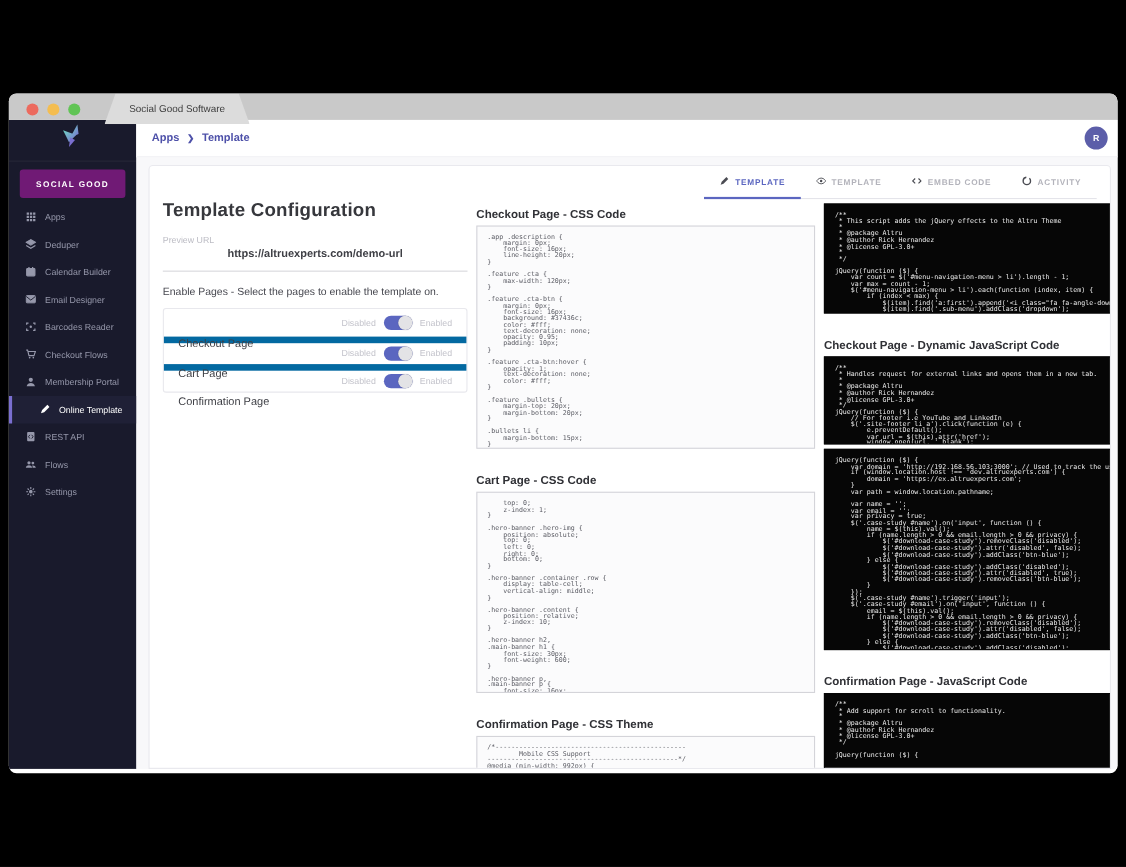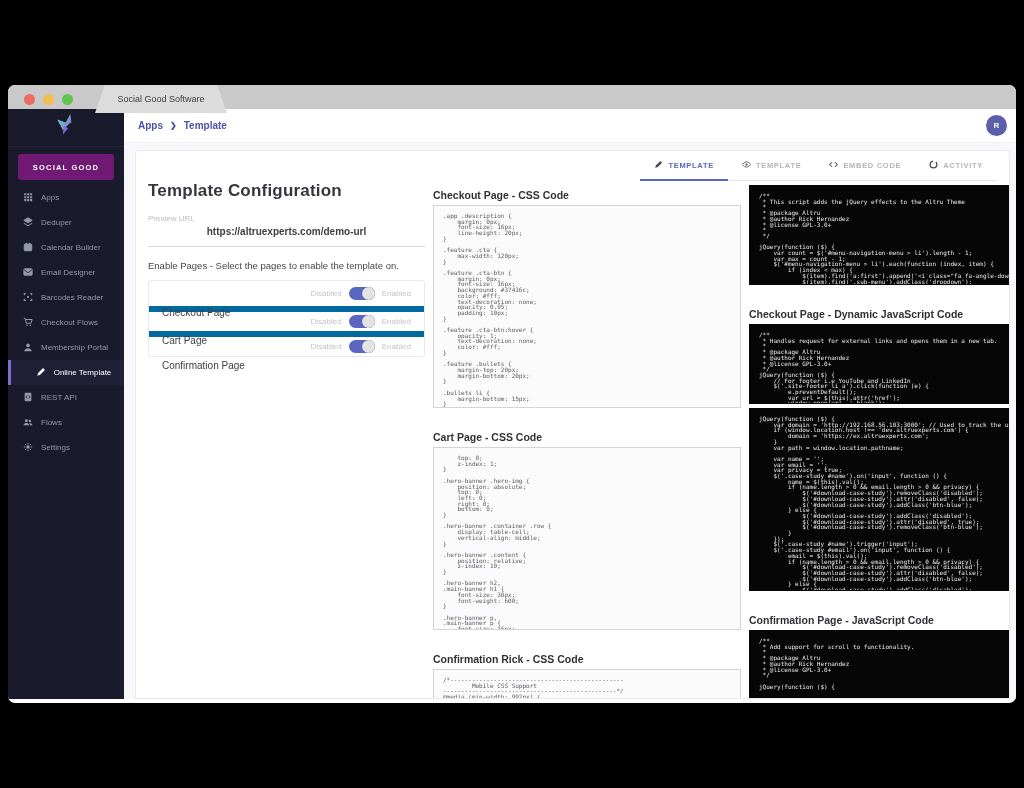--- a/index.html
+++ b/index.html
@@ -341,21 +341,21 @@
     font-size: 30px;
     font-weight: 600;
 }
 
 .hero-banner p,
 .main-banner p {
     font-size: 16px;
 }</pre>
                 </div>
 
-              <div class="sec-title gap">Confirmation Rick - CSS Code</div>
+              <div class="sec-title gap">Confirmation Page - CSS Theme</div>
               <div class="codebox h82">
                   <pre>/*------------------------------------------------
         Mobile CSS Support
 ------------------------------------------------*/
 @media (min-width: 992px) {
     .ct-header h1.big {
             font-size: 70px;
             line-height: 1;
         }</pre>
                 </div>

